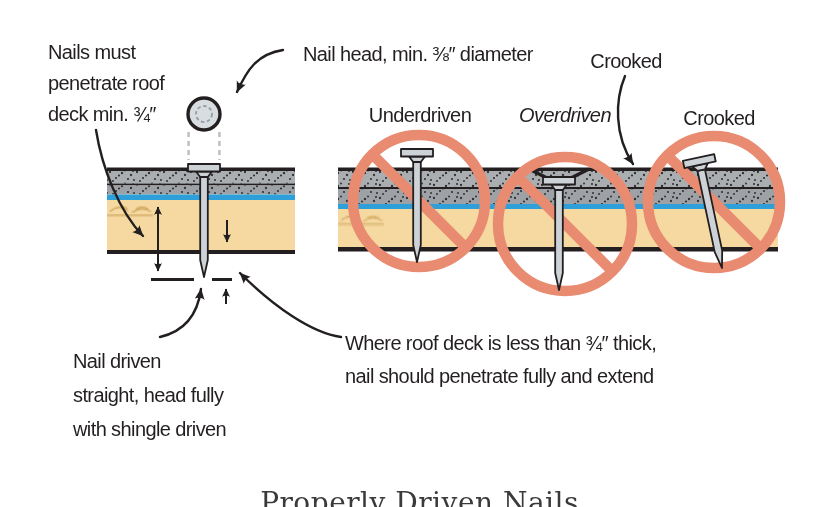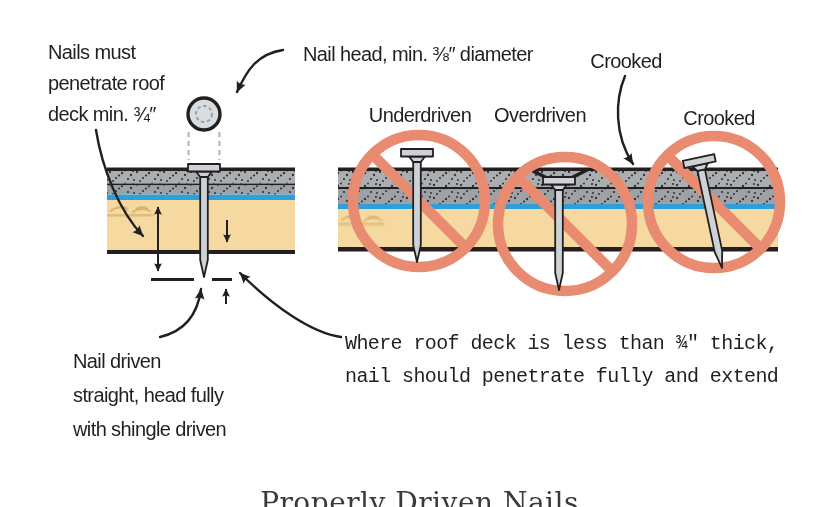--- a/index.html
+++ b/index.html
@@ -8,21 +8,21 @@
     font-family:"Liberation Sans","DejaVu Sans",sans-serif;
     color:var(--ink,#231F20); overflow:hidden;
   }
   .diagram svg.canvas { position:absolute; left:0; top:0; }
   .label {
     position:absolute; font-size:20px; line-height:31px;
     letter-spacing:-0.6px; font-stretch:condensed; white-space:nowrap;
     color:var(--ink,#231F20);
   }
   .label.centered { transform:translateX(-50%); text-align:center; }
-  .label.lh33 { line-height:33px;font-family:Liberation Mono, monospace; }
+  .label.lh33 { line-height:33px; }
   .label.lh34 { line-height:34px;margin-top:16px; }
   .title {
     position:absolute; left:0; top:465px; width:839px; text-align:center;
     font-family:"DejaVu Serif","Liberation Serif",serif;
     font-size:28px; letter-spacing:0.5px; color:var(--title-color,#3A3A3C);margin-top:21px;
   }
   
   .ink-fill   { fill:var(--ink,#231F20); }
   .deck-base  { fill:var(--deck-tan,#F5D9A1); }
   .grain-fill { fill:url(#grain); }
@@ -173,21 +173,21 @@
     <div>penetrate roof</div>
     <div>deck min. ¾″</div>
   </div>
 
   <div class="label" style="left:303px; top:39px;">Nail head, min. ⅜″ diameter</div>
 
   <div class="label centered" style="left:626px; top:46px;">Crooked</div>
 
   <div class="label centered" style="left:420px; top:100px;">Underdriven</div>
 
-  <div class="label centered" style="left:540px; top:100px;">Overdriven</div>
+  <div class="label centered" style="left:565px; top:100px;font-style:italic;">Overdriven</div>
 
   <div class="label centered" style="left:719px; top:103px;">Crooked</div>
 
   <div class="label lh34" style="left:73px; top:328px;">
     <div>Nail driven</div>
     <div>straight, head fully</div>
     <div>with shingle driven</div>
   </div>
 
   <div class="label lh33" style="left:345px; top:327px;">

